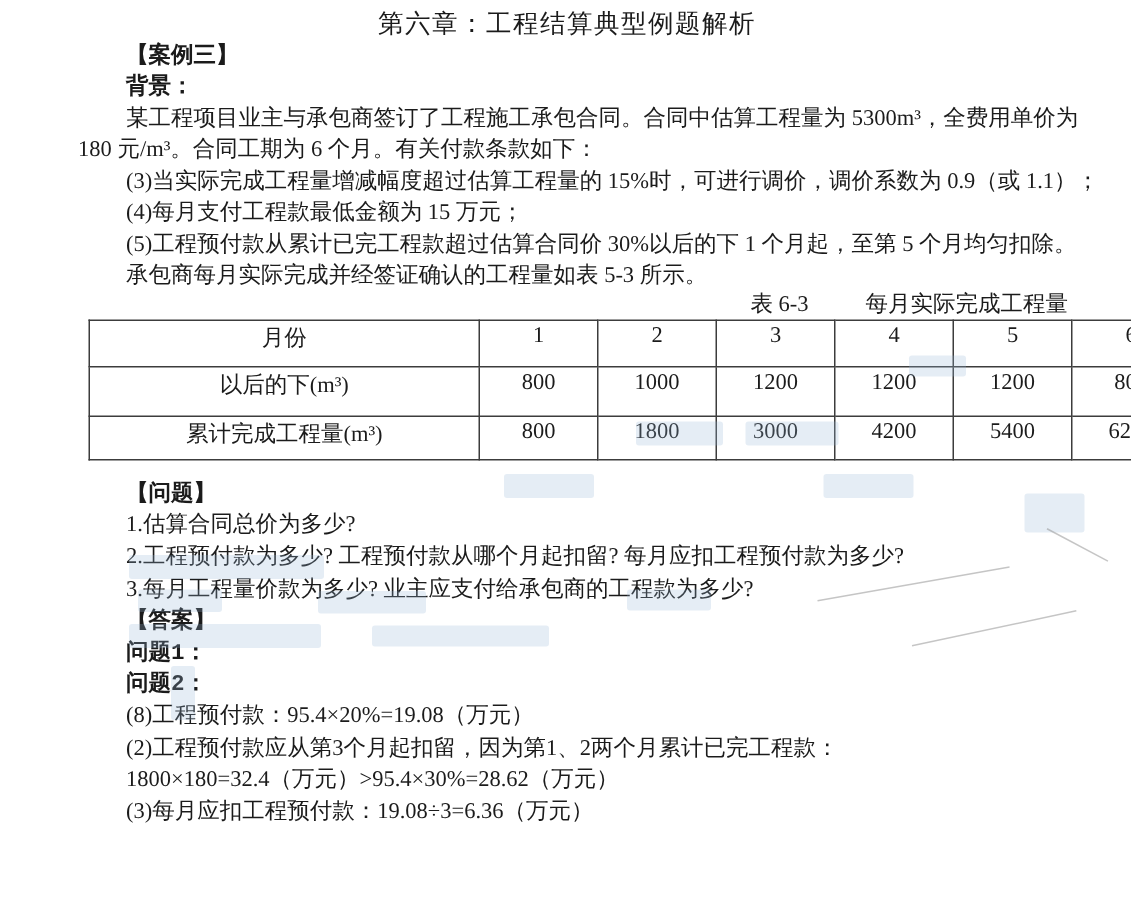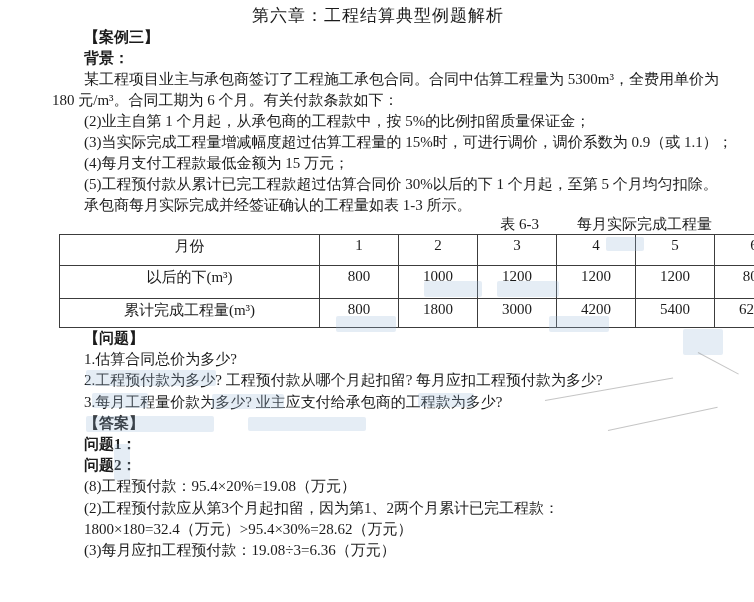--- a/index.html
+++ b/index.html
@@ -10,64 +10,63 @@
   }
   .doc{padding:5px 4px 0 52px;position:relative;}
   .title{
     height:22px;line-height:22px;text-align:center;font-weight:normal;
     font-size:17px;letter-spacing:1px;white-space:nowrap;
     margin-right:46px;
   }
   .line{height:21px;line-height:21px;font-size:15px;white-space:nowrap;}
   .line2{height:21.2px;line-height:21.2px;font-size:15px;white-space:nowrap;}
   .ind{padding-left:32px;}
-  .b{font-weight:bold;}
+  .b{font-weight:bold;font-family:Liberation Mono, monospace;}
   
   .caption{
     height:16px;line-height:16px;font-size:15px;text-align:right;
     width:657px;margin-left:3px;white-space:nowrap;
   }
   .caption .gap{display:inline-block;width:38px;}
   table.qt{
     border-collapse:collapse;table-layout:fixed;width:735px;margin-left:7px;
     margin-top:2px;
   }
   table.qt td{
     border:1px solid #3c3c3c;text-align:center;vertical-align:top;
     font-size:15px;padding:2px 0 0 0;overflow:hidden;white-space:nowrap;
   }
   table.qt col.c0{width:260px;}
   table.qt tr.r0 td{height:28px;}
   table.qt tr.r1 td{height:30px;}
   table.qt tr.r2 td{height:26px;}
-  .sec-q{margin-top:0;}
+  .sec-q{margin-top:12px;}
   
   .fx{position:absolute;inset:0;pointer-events:none;z-index:5;}
   .sm{position:absolute;background:rgba(152,182,216,0.25);border-radius:2px;}
   .sl{position:absolute;height:1px;background:rgba(150,150,150,0.55);transform-origin:left center;}
 </style>
 </head>
 <body>
 
 <div class="doc">
 
   <div class="title">第六章：工程结算典型例题解析</div>
 
   <div class="line ind b">【案例三】</div>
   <div class="line ind b">背景：</div>
 
   <div class="line ind">某工程项目业主与承包商签订了工程施工承包合同。合同中估算工程量为 5300m³，全费用单价为</div>
   <div class="line">180 元/m³。合同工期为 6 个月。有关付款条款如下：</div>
 
-  <div class="line ind">(2)业主自第 1 个月起，从承包商的工程款中，按 5%的比例扣留质量保证金；</div>
   <div class="line ind">(3)当实际完成工程量增减幅度超过估算工程量的 15%时，可进行调价，调价系数为 0.9（或 1.1）；</div>
   <div class="line ind">(4)每月支付工程款最低金额为 15 万元；</div>
   <div class="line ind">(5)工程预付款从累计已完工程款超过估算合同价 30%以后的下 1 个月起，至第 5 个月均匀扣除。</div>
 
-  <div class="line ind">承包商每月实际完成并经签证确认的工程量如表 1-3 所示。</div>
+  <div class="line ind">承包商每月实际完成并经签证确认的工程量如表 5-3 所示。</div>
 
   <div class="caption">
     <span>表 6-3</span><span class="gap"></span><span>每月实际完成工程量</span>
   </div>
 
   <table class="qt">
     <colgroup>
       <col class="c0">
         <col>
         <col>

